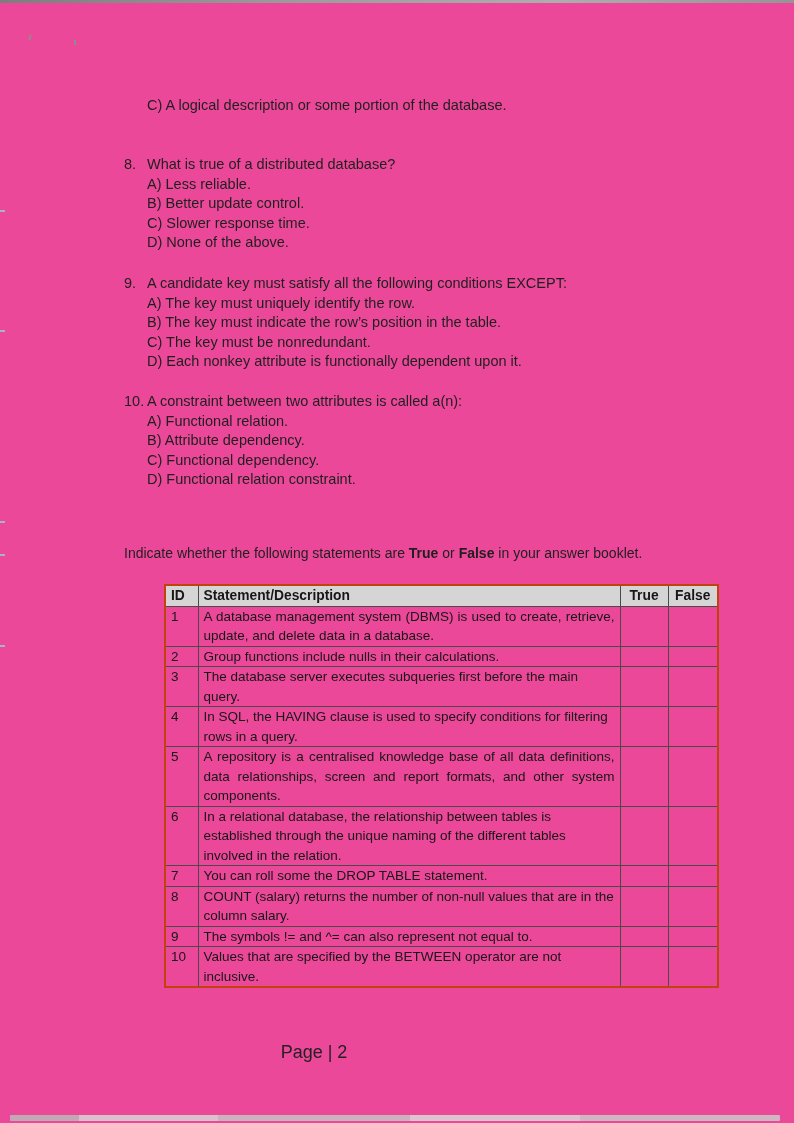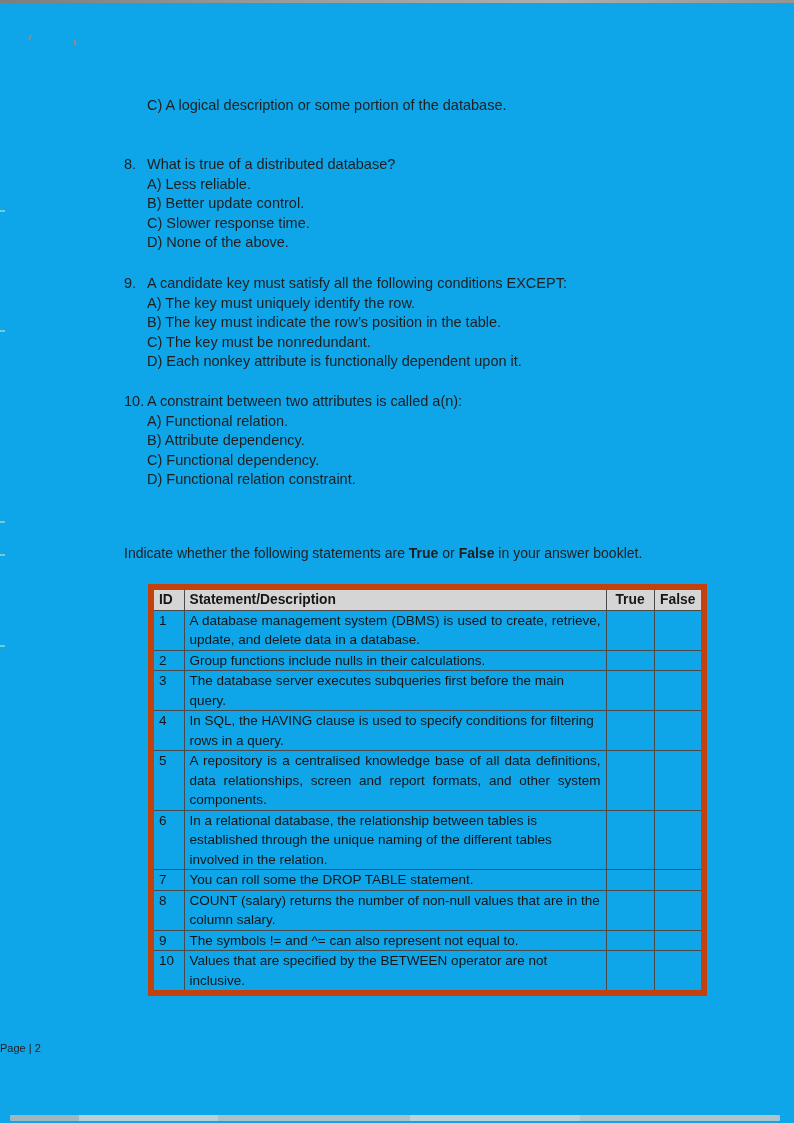--- a/index.html
+++ b/index.html
@@ -1,20 +1,20 @@
 <!DOCTYPE html>
 <html><head>
 <meta charset="utf-8">
 <style>
   html,body { margin:0; padding:0; background:#e9e9e9; }
   .page {
     position:relative;
     width:794px; height:1123px;
     margin:0 auto;
-    background:#0ea5e9;
+    background:#ec4899;
     font-family:"Liberation Sans", sans-serif;
     color:#1f1f1f;
     overflow:hidden;
   }
 
   
   .scan-top {
     position:absolute; top:0; left:0; width:794px; height:3px;
     background:linear-gradient(90deg,#7d7d7d,#9a9a9a 35%,#adadad 70%,#959595);
   }
@@ -42,43 +42,43 @@
   .q2-header {
     position:absolute; left:93px; top:524px; width:637px;
     display:flex; justify-content:space-between;
     font-weight:bold; font-size:15px;
   }
   .instruction { position:absolute; left:124px; top:545px; font-size:14px; }
   .instruction .bold { font-weight:bold; }
 
   
   .tf-table {
-    position:absolute; left:148px; top:584px;
+    position:absolute; left:164px; top:584px;
     width:553px; table-layout:fixed; border-collapse:collapse;
     font-size:13.5px; line-height:19.5px; color:#161616;
-    border:6px solid #c2410c;
+    border:2px solid #c2410c;
   }
   .tf-table th, .tf-table td {
     border:1px solid #4a4a4a;
     padding:0 5px;
     vertical-align:top;
     text-align:left;
     overflow:hidden;
   }
   .tf-table thead th {
     background:#d5d5d5;
     font-weight:bold;
     font-size:13.8px;
   }
   .tf-table thead th.c { text-align:center; }
   .statement-cell.justify { text-align:justify;margin-top:41px; }
 
   .footer {
     position:absolute; top:1042px; left:0; width:628px;
-    text-align:left; font-size:11px; color:#222;
+    text-align:center; font-size:18px; color:#222;
   }
 </style>
 </head>
 <body>
 
 <div class="page">
 
   <div class="scan-top"></div>
   <div class="pen-mark m1"></div>
   <div class="pen-mark m2"></div>

